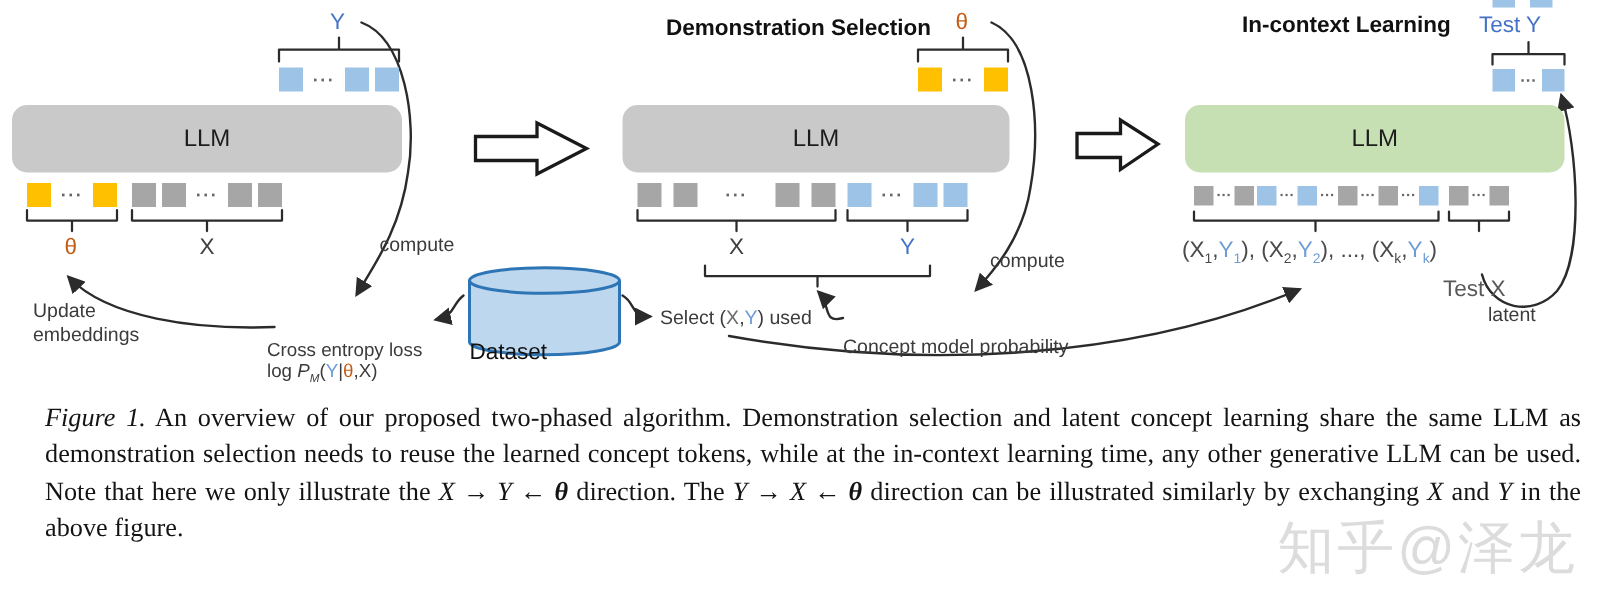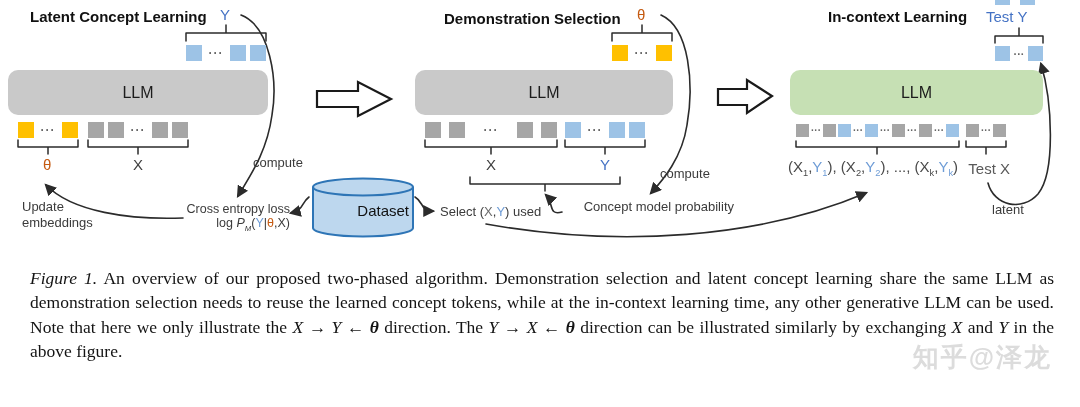--- a/index.html
+++ b/index.html
@@ -18,28 +18,28 @@
   .tokens .dots{width:20px;flex:none;text-align:center;font-size:12px;font-weight:700;color:#666;
                 letter-spacing:1px;line-height:16px;}
   .tokens.wide{gap:8px;}
   .tokens.wide .dots{width:36px;}
   .tokens.sm{gap:2px;height:13px;}
   .tokens.sm .tok{width:13px;height:13px;}
   .tokens.sm .dots{width:10px;font-size:10px;letter-spacing:0;}
   .tokens.med{gap:3px;height:15px;}
   .tokens.med .tok{width:15px;height:15px;}
   .tokens.med .dots{width:12px;font-size:11px;letter-spacing:0;}
-  .ctr{text-align:right;}
+  .ctr{text-align:left;margin-top:24px;}
   sub{font-size:0.62em;line-height:0;}
   .pre{white-space:pre-line;line-height:1.25;}
   .caption{position:absolute;z-index:2;left:30px;right:26px;top:266px;
            font-family:"Liberation Serif",serif;font-size:17.5px;line-height:1.39;
            text-align:justify;color:#141414;}
-  .watermark{position:absolute;z-index:3;right:28px;top:340px;font-size:26px;color:#dcdcdc;
-             letter-spacing:2px;font-weight:bold;}
+  .watermark{position:absolute;z-index:3;right:28px;top:340px;font-size:38px;color:#dcdcdc;
+             letter-spacing:2px;font-weight:normal;}
   .croptok{position:absolute;z-index:2;width:15px;height:5px;background:#9DC3E6;top:0;}
 </style>
 </head>
 <body>
 
 <div class="stage">
 
   <svg class="overlay" width="1080" height="407" viewBox="0 0 1080 407">
     <defs>
       <marker id="arr" viewBox="0 0 8 8" refX="6.5" refY="4" markerWidth="7.5" markerHeight="7.5" orient="auto">
@@ -77,21 +77,20 @@
       <path marker-end="url(#arr)" d="M309,197 C301,203 304,210 291,213"></path>
       <path marker-end="url(#arr)" d="M415,197 C424,202 420,211 433,211"></path>
       <path marker-end="url(#arr)" d="M562,212 C548,216 554,203 546,195"></path>
       <path marker-end="url(#arr)" d="M486,224 C620,248 760,238 866,193"></path>
     </g>
   </svg>
 
   <div class="croptok" style="left:995px;"></div>
   <div class="croptok" style="left:1020px;"></div>
 
-  <div class="title" style="left:30px;top:8px">Latent Concept Learning</div>
   <div class="biglbl" style="left:220px;top:6px;color:#4472C4">Y</div>
   <div class="tokens" style="left:186px;top:45px">
       <span class="tok" style="background: rgb(157, 195, 230);"></span>
       <span class="dots">···</span>
       <span class="tok" style="background: rgb(157, 195, 230);"></span>
       <span class="tok" style="background: rgb(157, 195, 230);"></span>
     </div>
   <div class="llm gray" style="left:8px;top:70px;width:260px">
     <span>LLM</span>
   </div>

